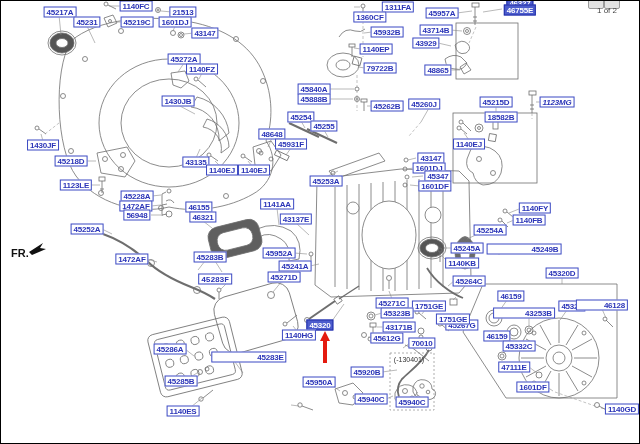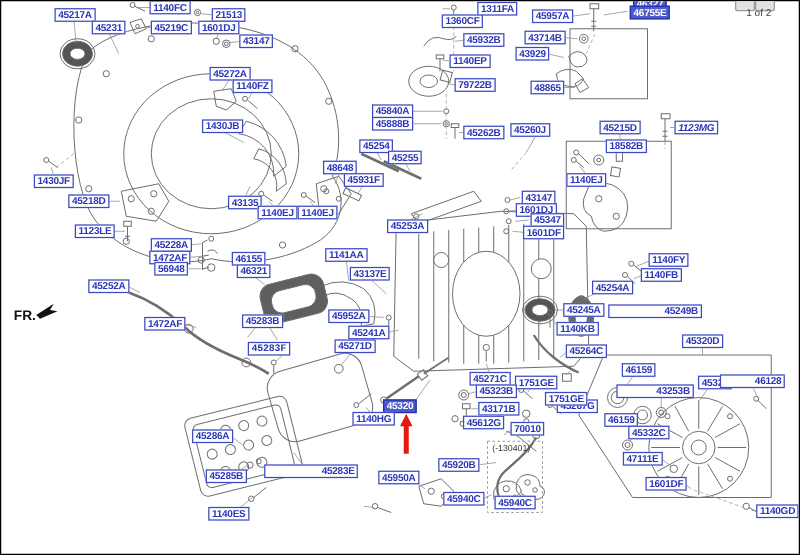--- a/index.html
+++ b/index.html
@@ -531,21 +531,21 @@
       <div class="plabel" style="left: 398px; top: 326px;">43171B</div>
       <div class="plabel" style="left: 386px; top: 337px;">45612G</div>
       <div class="plabel hl" style="left: 319px; top: 324px;">45320</div>
       <div class="plabel" style="left: 298px; top: 334px;">1140HG</div>
       <div class="plabel" style="left: 421px; top: 342px;">70010</div>
       <div class="plabel" style="left: 366px; top: 371px;">45920B</div>
       <div class="plabel" style="left: 318px; top: 381px;">45950A</div>
       <div class="plabel" style="left: 370px; top: 398px;">45940C</div>
       <div class="plabel" style="left: 411px; top: 401px;">45940C</div>
       <div class="plabel" style="left: 276px; top: 404px; margin-top: 48px;">45954B</div>
-      <div class="plabel" style="left: 248px; top: 376px; padding-left: 45px;">45283E</div>
+      <div class="plabel" style="left: 248px; top: 356px; padding-left: 45px;">45283E</div>
       <div class="plabel" style="left: 169px; top: 348px;">45286A</div>
       <div class="plabel" style="left: 180px; top: 380px;">45285B</div>
       <div class="plabel" style="left: 182px; top: 410px;">1140ES</div>
       <div class="plabel" style="left: 496px; top: 335px;">46159</div>
       <div class="plabel" style="left: 518px; top: 345px;">45332C</div>
       <div class="plabel" style="left: 513px; top: 366px;">47111E</div>
       <div class="plabel" style="left: 532px; top: 386px;">1601DF</div>
       <div class="plabel" style="left: 621px; top: 408px;">1140GD</div>
     </div>
 

